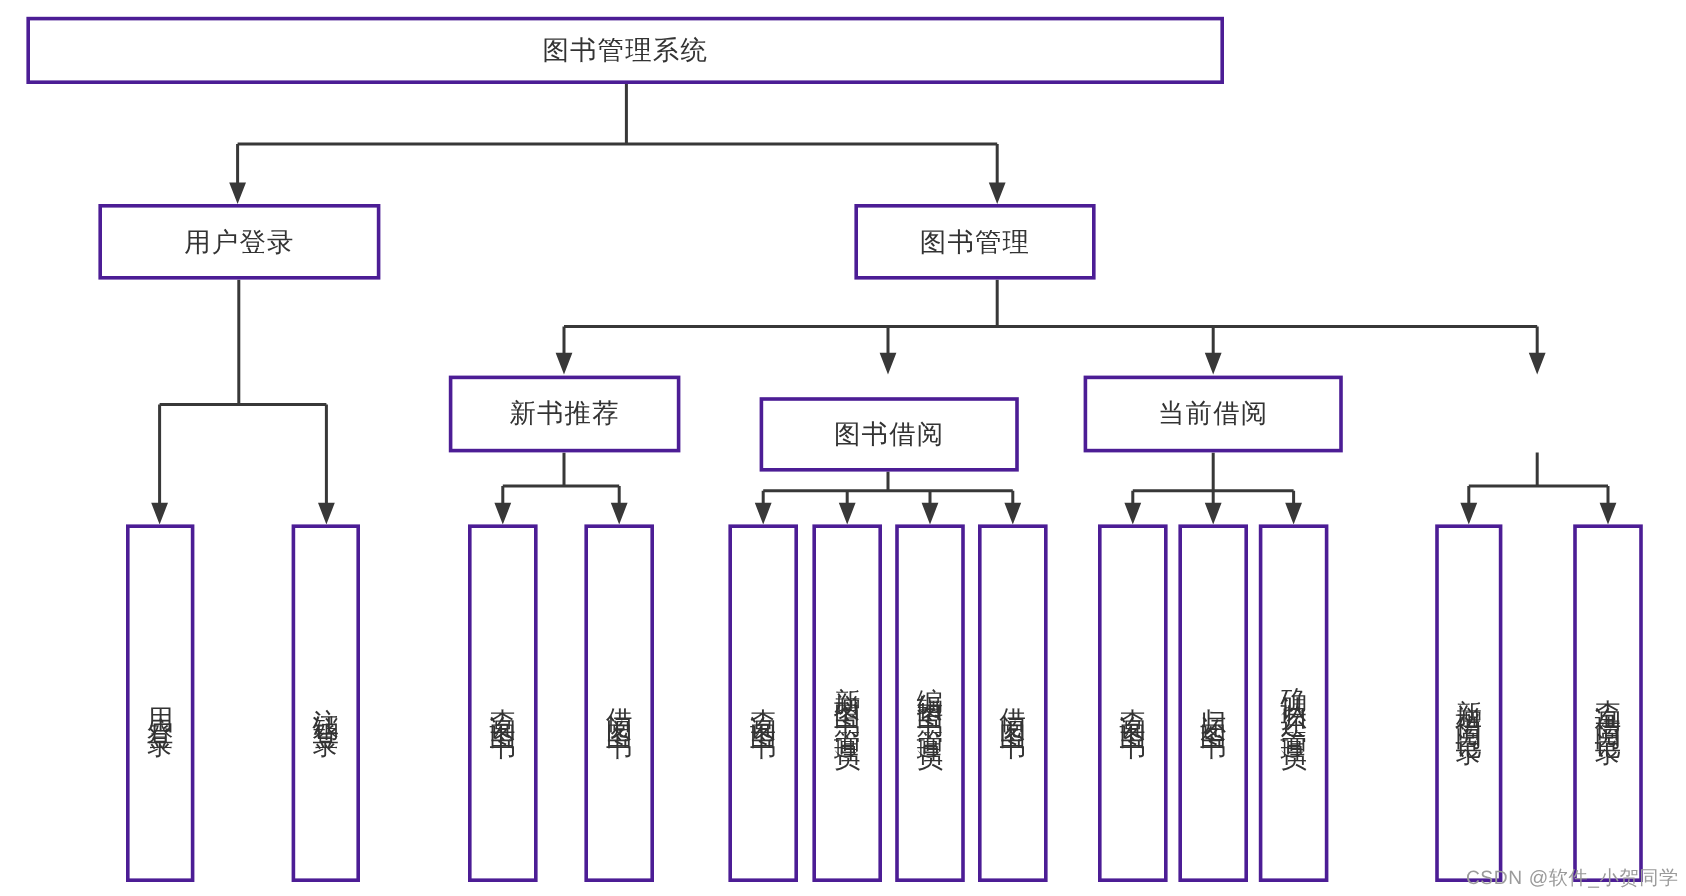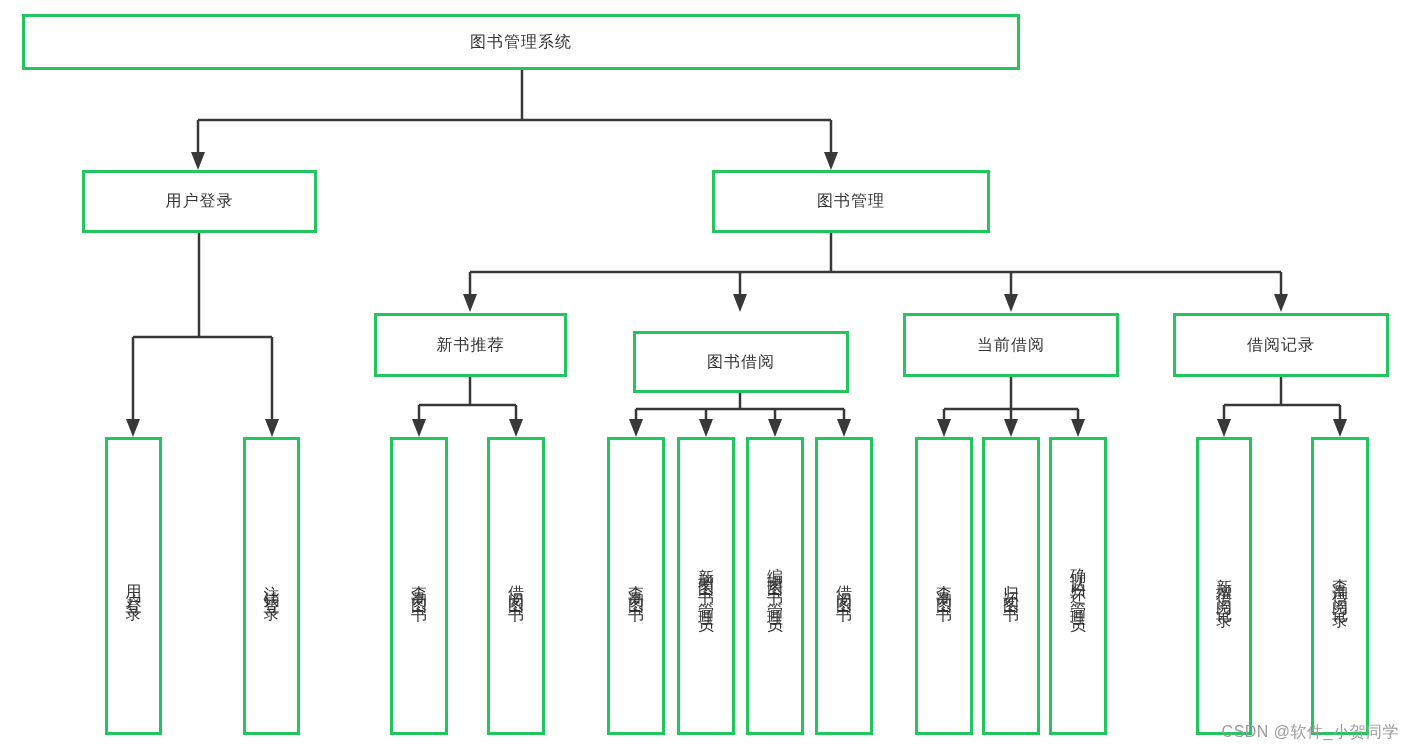--- a/index.html
+++ b/index.html
@@ -14,26 +14,26 @@
   .connector-layer {
     position: absolute;
     left: 0; top: 0;
     width: 1405px; height: 747px;
     pointer-events: none;
   }
   .box {
     position: absolute;
     box-sizing: border-box;
     background: #ffffff;
-    border: 3px solid #22c55e;
+    border: 3px solid #4c1d95;
     display: flex;
     align-items: center;
     justify-content: center;
     color: #333333;
-    font-size: 16px;
+    font-size: 22px;
     letter-spacing: 1px;
     white-space: nowrap;
   }
   .box.vertical {
     writing-mode: vertical-rl;
     text-orientation: mixed;
     letter-spacing: 7px;
     white-space: normal;
     line-height: 1;
   }
@@ -69,26 +69,25 @@
       M629 419 L643 419 L636 437 Z  M699 419 L713 419 L706 437 Z
       M768 419 L782 419 L775 437 Z  M837 419 L851 419 L844 437 Z
       M937 419 L951 419 L944 437 Z  M1004 419 L1018 419 L1011 437 Z
       M1071 419 L1085 419 L1078 437 Z
       M1217 419 L1231 419 L1224 437 Z  M1333 419 L1347 419 L1340 437 Z"></path>
   </svg>
 
   <div class="box" style="left:22px; top:14px; width:998px; height:56px;">图书管理系统</div>
 
   <div class="box" style="left:82px; top:170px; width:235px; height:63px;">用户登录</div>
-  <div class="box" style="left:712px; top:170px; width:278px; height:63px;">图书管理</div>
+  <div class="box" style="left:712px; top:170px; width:201px; height:63px;">图书管理</div>
 
   <div class="box" style="left:374px; top:313px; width:193px; height:64px;">新书推荐</div>
   <div class="box" style="left:633px; top:331px; width:216px; height:62px;">图书借阅</div>
   <div class="box" style="left:903px; top:313px; width:216px; height:64px;text-align:center;">当前借阅</div>
-  <div class="box" style="left:1173px; top:313px; width:216px; height:64px;">借阅记录</div>
 
   <div class="box vertical" style="left:105px; top:437px; width:57px; height:298px;">用户登录</div>
   <div class="box vertical" style="left:243px; top:437px; width:57px; height:298px;">注销登录</div>
 
   <div class="box vertical" style="left:390px; top:437px; width:58px; height:298px;">查询图书</div>
   <div class="box vertical" style="left:487px; top:437px; width:58px; height:298px;">借阅图书</div>
 
   <div class="box vertical" style="left:607px; top:437px; width:58px; height:298px;">查询图书</div>
   <div class="box vertical" style="left:677px; top:437px; width:58px; height:298px;">新增图书（管理员）</div>
   <div class="box vertical" style="left:746px; top:437px; width:58px; height:298px;">编辑图书（管理员）</div>

